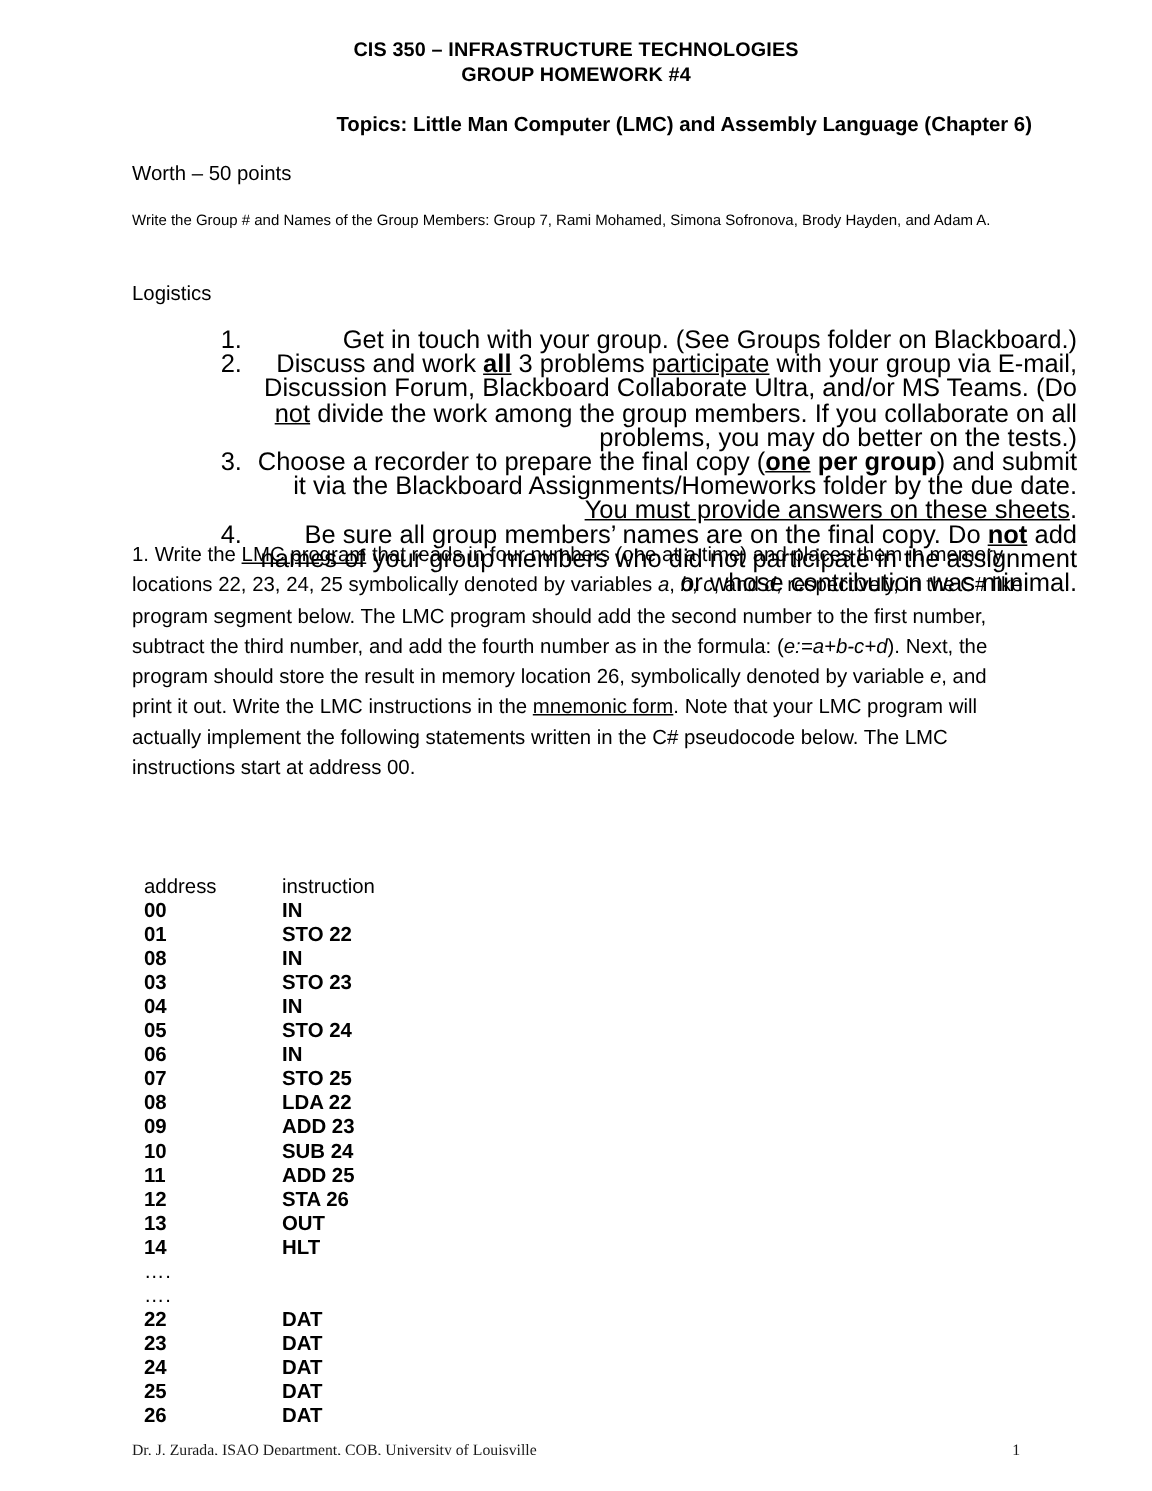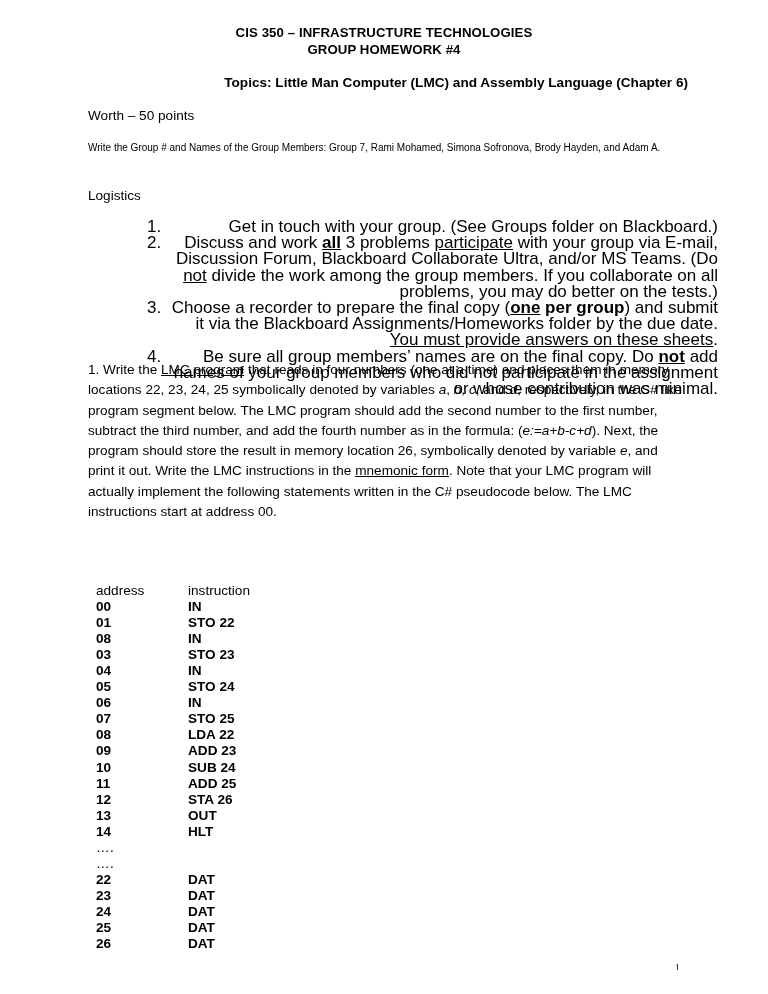--- a/index.html
+++ b/index.html
@@ -229,16 +229,17 @@
     <div class="row dots"><span class="col-addr">….</span><span class="col-instr"></span></div>
     <div class="row dots"><span class="col-addr">….</span><span class="col-instr"></span></div>
     <div class="row data"><span class="col-addr">22</span><span class="col-instr">DAT</span></div>
     <div class="row data"><span class="col-addr">23</span><span class="col-instr">DAT</span></div>
     <div class="row data"><span class="col-addr">24</span><span class="col-instr">DAT</span></div>
     <div class="row data"><span class="col-addr">25</span><span class="col-instr">DAT</span></div>
     <div class="row data"><span class="col-addr">26</span><span class="col-instr">DAT</span></div>
   </div>
 
   <div class="footer">
+    <span class="f-left">Dr. J. Zurada, ISAO Department, COB, University of Louisville</span>
     <span class="f-right">1</span>
   </div>
 
 </div>
 
 </body></html>

